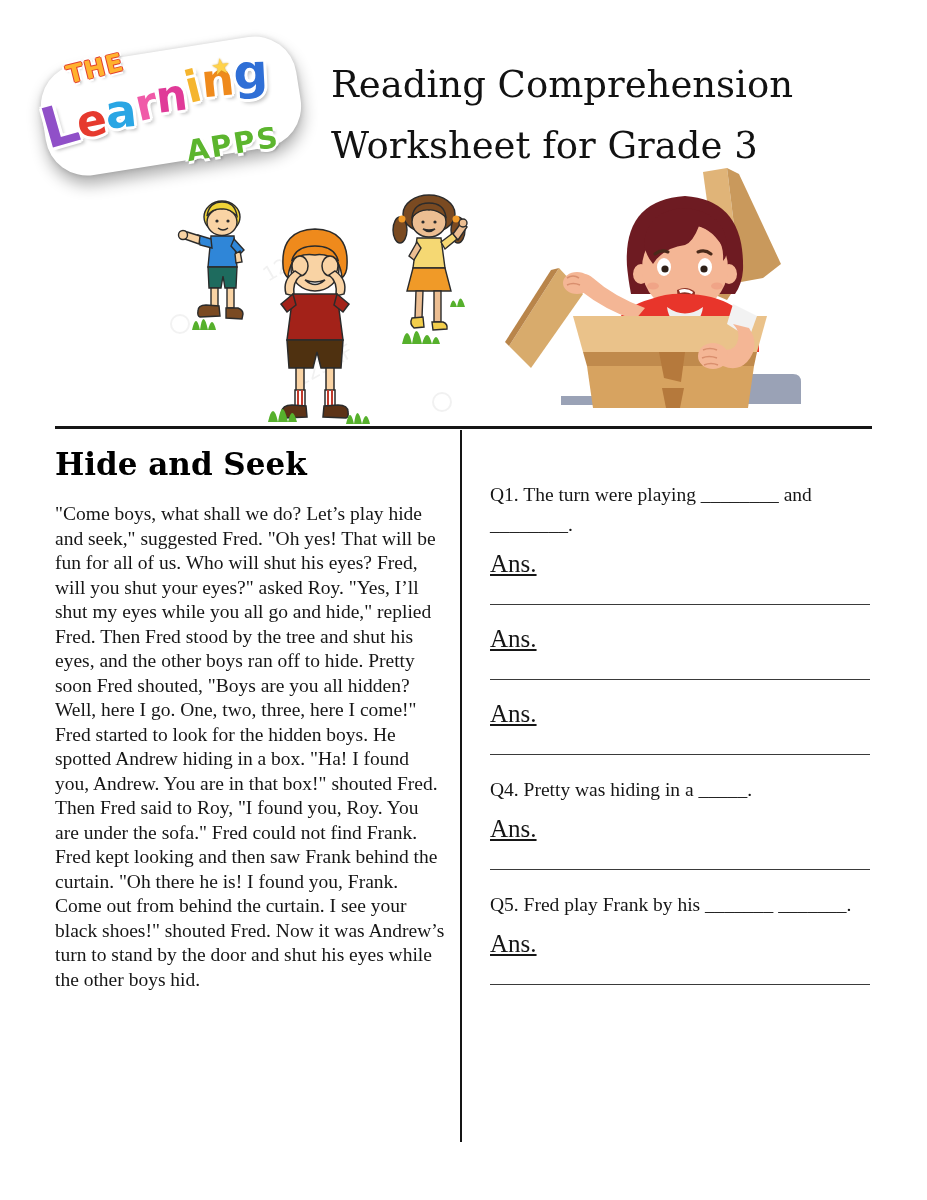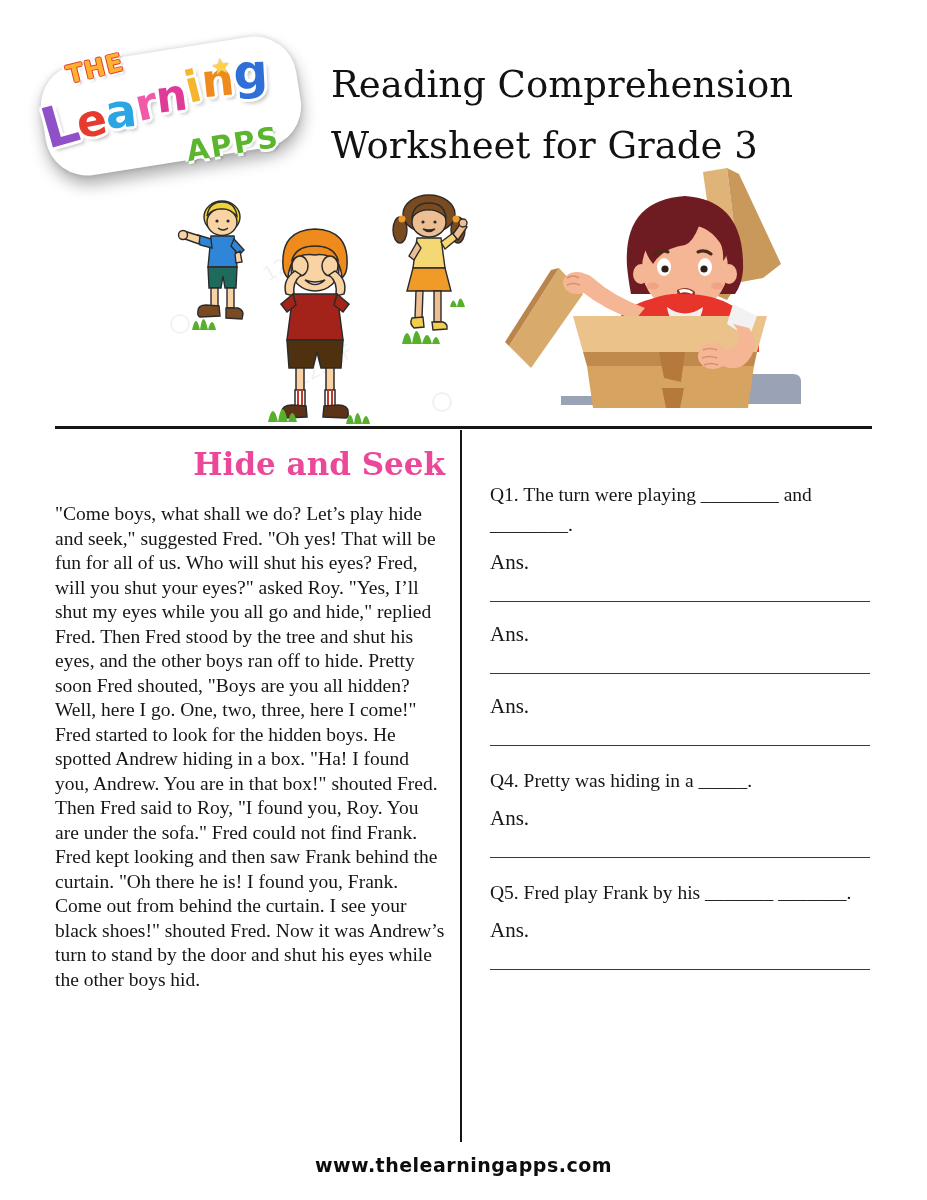--- a/index.html
+++ b/index.html
@@ -46,28 +46,28 @@
   
   .illus-kids{position:absolute;left:150px;top:172px;}
   .illus-box{position:absolute;left:495px;top:166px;}
   
   .hdivider{position:absolute;left:55px;top:426px;width:817px;height:3px;background:#151515;}
   .vdivider{position:absolute;left:460px;top:430px;width:2px;height:712px;background:#151515;}
   
   .left-col{position:absolute;left:55px;top:434px;width:390px;}
   .story-heading{
     font-family:"DejaVu Serif",serif;font-weight:bold;font-size:31px;
-    text-align:right;margin:12px 0 20px 0;color:#ec4899;
+    text-align:left;margin:12px 0 20px 0;color:#000000;
   }
   .story-text{font-size:19.5px;line-height:24.5px;margin:0;text-align:left;}
   
   .right-col{position:absolute;left:490px;top:434px;width:380px;}
   .right-col-inner{padding-top:46px;}
   .q{font-size:19.5px;line-height:30px;margin:0 0 10px 0;}
-  .ans{font-size:21px;margin:0 0 26px 0;}
+  .ans{font-size:25px;margin:0 0 26px 0;text-decoration:underline;}
   .ansline{height:0;border-bottom:1.5px solid #3a3a3a;margin:0 0 20px 0;}
   
   .footer{
     position:absolute;left:0;top:1154px;width:927px;text-align:center;
     font-family:"DejaVu Sans",sans-serif;font-weight:bold;font-size:19px;color:#0d0d0d;
     letter-spacing:.5px;
   }
 </style>
 </head>
 <body>
@@ -259,14 +259,13 @@
   </div>
 
   <div class="qa">
     <p class="q">Q5. Fred play Frank by his _______ _______.</p>
     <p class="ans">Ans.</p>
     <div class="ansline"></div>
   </div>
 </div>
   </section>
 
-  <div class="footer">www.thelearningapps.com</div>
 </div>
 
 </body></html>

